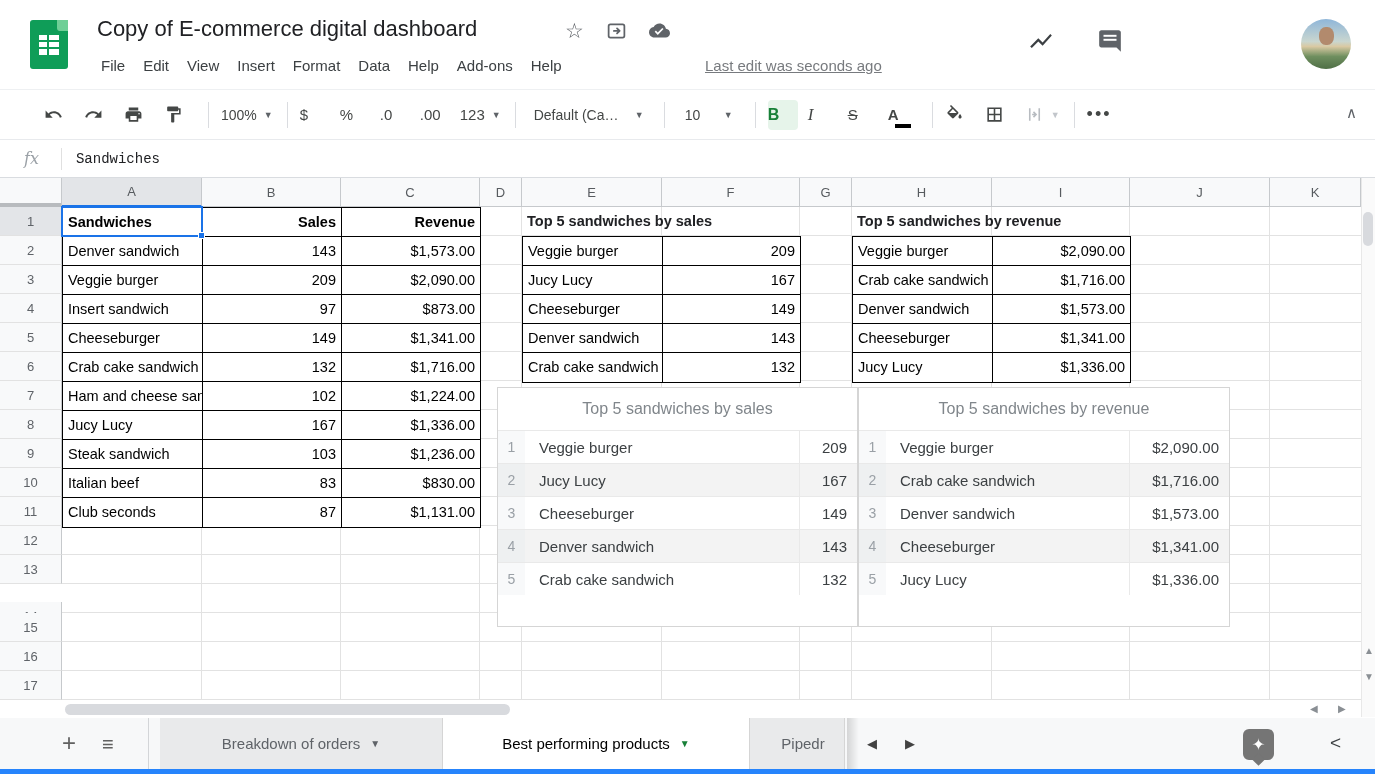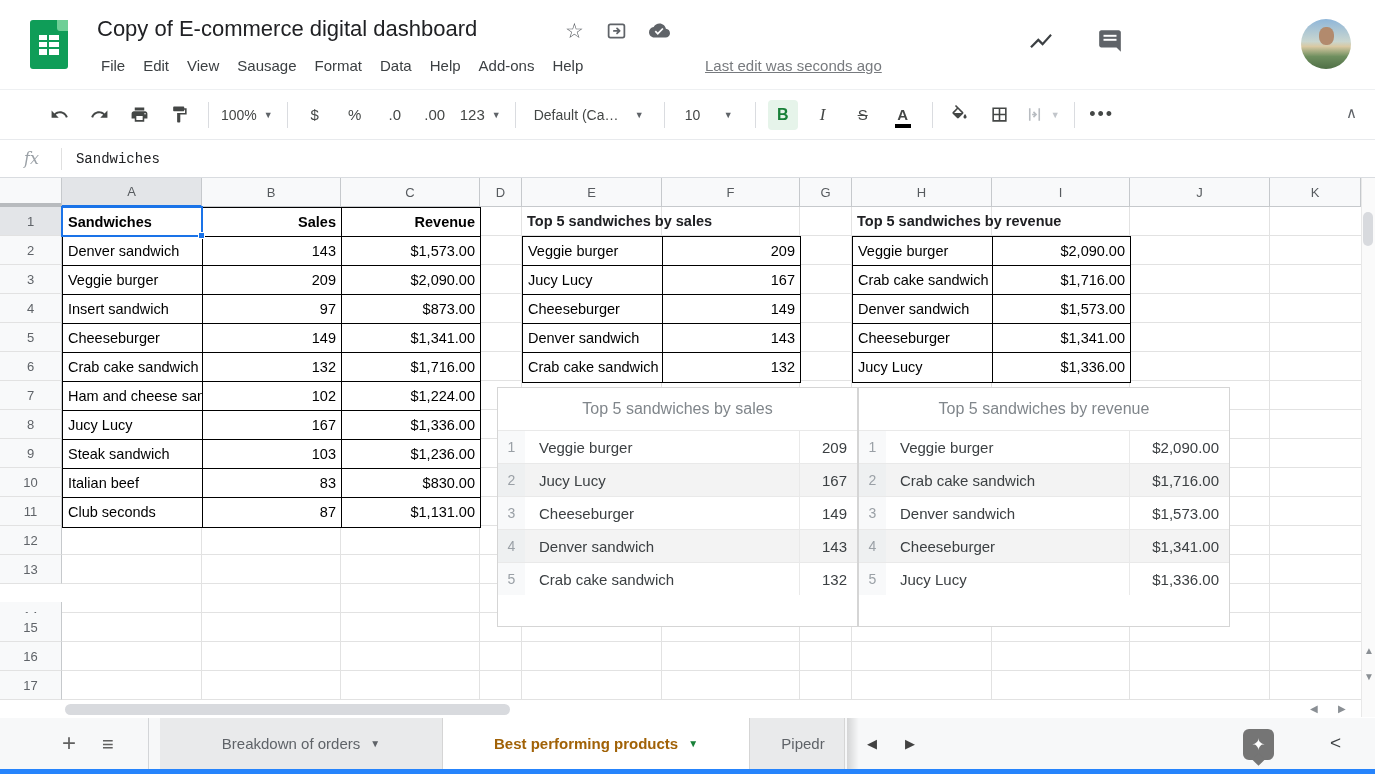--- a/index.html
+++ b/index.html
@@ -27,21 +27,21 @@
   .share-btn { position:absolute; left:1166px; top:22px; width:100px; height:44px; background:#188038; border:none; border-radius:4px;
       display:flex; align-items:center; justify-content:center; gap:9px; cursor:pointer; }
   .share-btn span { color:#fff; font-size:16px; font-weight:bold; }
   .avatar { position:absolute; left:1301px; top:19px; width:50px; height:50px; border-radius:50%; cursor:pointer;
       background:linear-gradient(to bottom, #8fb6d9 0%, #c9d6cf 45%, #d9c9a3 55%, #6f8f5f 75%, #4f6f46 100%); overflow:hidden; }
   .avatar:before { content:""; position:absolute; left:18px; top:8px; width:15px; height:18px; border-radius:45%; background:#b28a6d; }
 
   
   .toolbar { position:absolute; left:0; top:90px; width:1375px; height:50px; background:#fff; border-bottom:1px solid #e8eaed;
       display:flex; align-items:center; padding-left:44px; }
-  .tbi { height:30px; min-width:30px; display:flex; align-items:center; justify-content:center; border-radius:4px;
+  .tbi { height:30px; min-width:30px; display:flex; align-items:center; border-radius:4px;
       color:#444746; cursor:pointer; margin-right:10px; font-size:14px; }
   .tbi svg { width:19px; height:19px; }
   .tb-sep { width:1px; height:26px; background:#dadce0; margin:0 12px 0 4px; }
   .tb-text { font-size:14px; color:#444746; }
   .dd-arrow { font-size:9px; color:#5f6368; margin-left:7px; }
   .fmt { font-size:15px; color:#444746; }
   .bold-btn { background:#e6f4ea; color:#188038; font-weight:bold; font-size:16px; width:30px; }
   .italic-btn { font-style:italic; font-family:"Liberation Serif",serif; font-size:17px; }
   .strike-btn { text-decoration:line-through; font-size:15px; }
   .color-a { position:relative; font-size:15px; font-weight:bold; }
@@ -101,21 +101,21 @@
   .tabbar { position:absolute; left:0; top:718px; width:1375px; height:51px; background:#f7f8f9; }
   .tb-plus { position:absolute; left:62px; top:12px; font-size:24px; color:#616161; cursor:pointer; line-height:26px; }
   .tb-burger { position:absolute; left:102px; top:14px; font-size:20px; color:#616161; cursor:pointer; line-height:24px; }
   .tb-div { position:absolute; left:148px; top:0; width:1px; height:51px; background:#d3d5d8; }
   .tabs { position:absolute; left:160px; top:0; height:51px; display:flex; }
   .tab { height:51px; display:flex; align-items:center; justify-content:center; gap:10px; background:#e9eaeb;
       border-right:1px solid #d5d5d5; cursor:pointer; overflow:hidden; white-space:nowrap; }
   .tab .lbl { font-size:15px; color:#5f6368; }
   .tab .arr { font-size:10px; color:#5f6368; }
   .tab.active { background:#fff; }
-  .tab.active .lbl { color:#a16207; font-weight:bold; }
+  .tab.active .lbl { color:#000000; font-weight:normal; }
   .tab.active .arr { color:#188038; }
   .tab-fade { position:absolute; left:847px; top:0; width:12px; height:51px; background:linear-gradient(to right, rgba(0,0,0,.14), rgba(0,0,0,0)); }
   .nav-arr { position:absolute; top:18px; font-size:13px; color:#424242; cursor:pointer; }
   .explore-btn { position:absolute; left:1243px; top:11px; width:31px; height:31px; background:#757575; border-radius:6px; cursor:pointer;
       display:flex; align-items:center; justify-content:center; }
   .explore-btn:after { content:""; position:absolute; left:11px; bottom:-4px; width:9px; height:9px; background:#757575; transform:rotate(45deg); }
   .explore-star { color:#fff; font-size:16px; position:relative; z-index:1; }
   .collapse-right { position:absolute; left:1330px; top:14px; font-size:19px; color:#3c4043; cursor:pointer; }
   .bottom-line { position:absolute; left:0; top:769px; width:1375px; height:5px; background:#2684fc; }
 </style>
@@ -139,21 +139,21 @@
     <span class="ticon">
       <svg viewBox="0 0 24 24" fill="#5f6368" fill-rule="evenodd">
           <path d="M19.35 10.04C18.67 6.59 15.64 4 12 4 9.11 4 6.6 5.64 5.35 8.04 2.34 8.36 0 10.91 0 14c0 3.31 2.69 6 6 6h13c2.76 0 5-2.24 5-5 0-2.64-2.05-4.78-4.65-4.96zM10 17l-3.5-3.5 1.41-1.41L10 14.17 15.18 9l1.41 1.41L10 17z"></path>
         </svg>
     </span>
   </div>
   <nav class="menubar" id="menu-bar">
       <div class="menu-item">File</div>
       <div class="menu-item">Edit</div>
       <div class="menu-item">View</div>
-      <div class="menu-item">Sausage</div>
+      <div class="menu-item">Insert</div>
       <div class="menu-item">Format</div>
       <div class="menu-item">Data</div>
       <div class="menu-item">Help</div>
       <div class="menu-item">Add-ons</div>
       <div class="menu-item">Help</div>
     </nav>
   <a class="last-edit">Last edit was seconds ago</a>
   <span class="tb-right-icon" style="left:1028px">
     <svg viewBox="0 0 24 24" fill="#3c4043">
         <path d="M3.5 18.49l6-6.01 4 4L22 6.92l-1.41-1.41-7.09 7.97-4-4L2 16.99l1.5 1.5z"></path>

